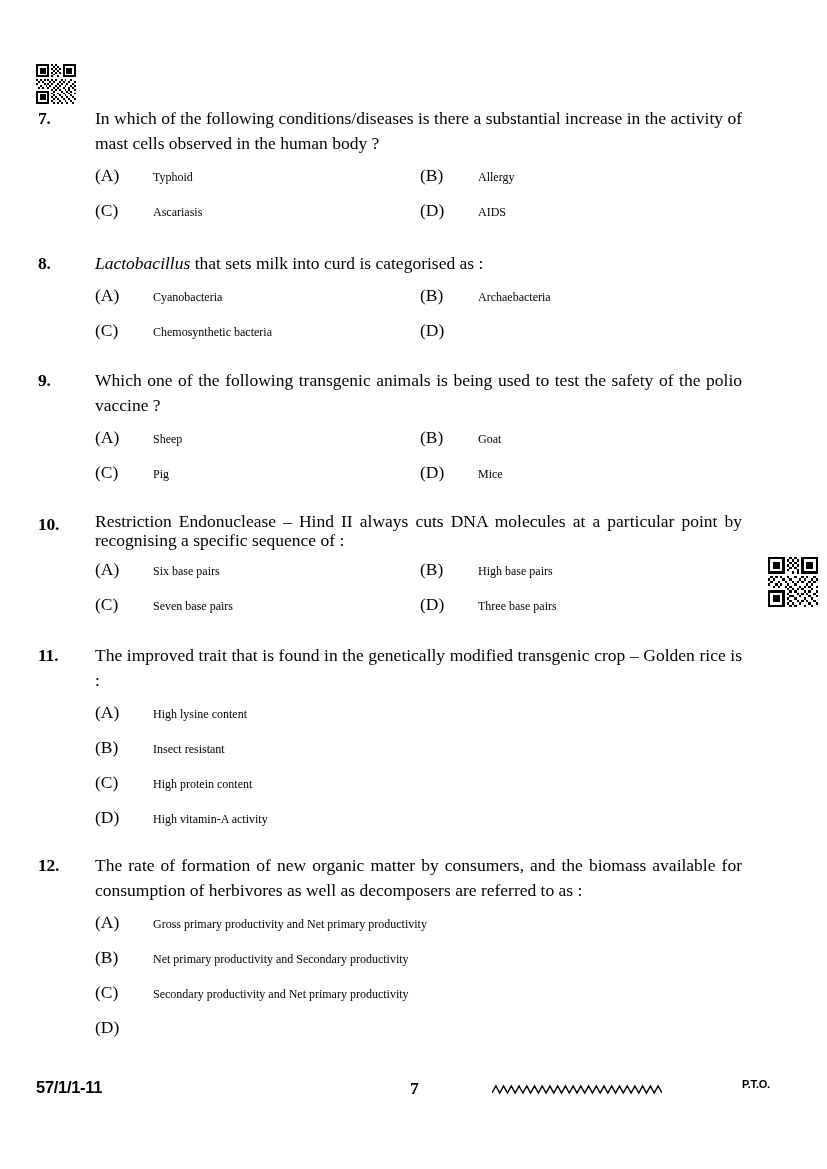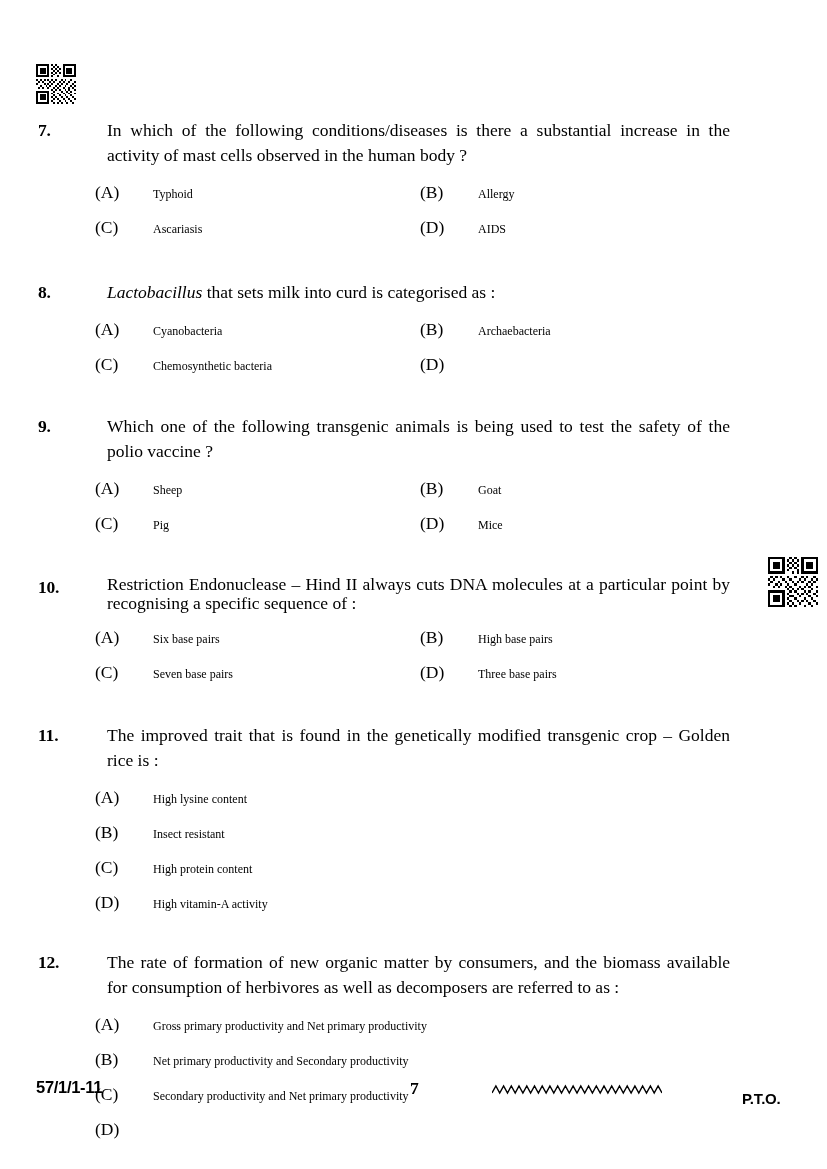--- a/index.html
+++ b/index.html
@@ -47,21 +47,21 @@
     font-weight: bold;
     font-size: 17.5px;
     line-height: 25px;
     letter-spacing: -0.2px;
   }
   .qtext {
     font-size: 17.5px;
     line-height: 25px;
     text-align: justify;
     text-justify: inter-word;
-    margin: 12px;
+    margin: 0;
     hyphens: none;
   }
   .qtext.lead1 { text-align-last: left; }
   .qtext i { }
 
   
   .opts {
     margin-top: 7px;
     font-size: 17.5px;
     line-height: 25px;
@@ -123,23 +123,23 @@
   .footer-wave {
     position: absolute;
     left: 492px;
     top: 4px;
     width: 170px;
     height: 16px;
   }
   .footer-pto {
     position: absolute;
     left: 742px;
-    top: 12px;
+    top: 0;
     font-family: "Liberation Sans", "DejaVu Sans", sans-serif;
-    font-size: 15px;
+    font-size: 11px;
     font-weight: bold;
     letter-spacing: -0.2px;
   }
 </style>
 </head>
 <body>
 
 <div class="page">
 
   <svg class="qr qr-top" viewBox="0 0 21 21" shape-rendering="crispEdges">

